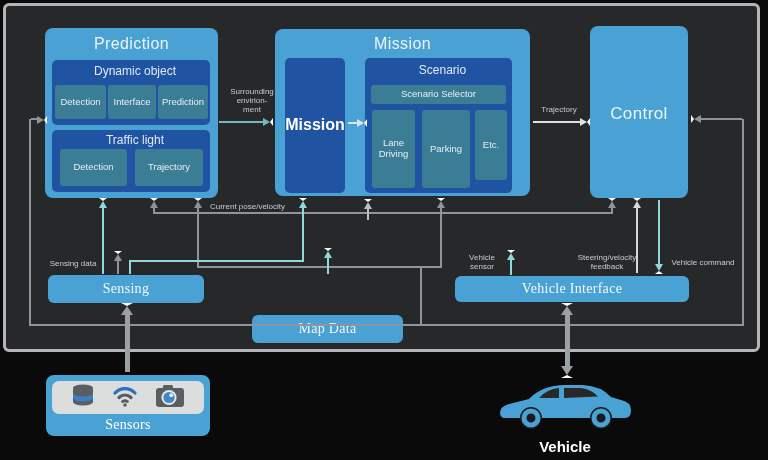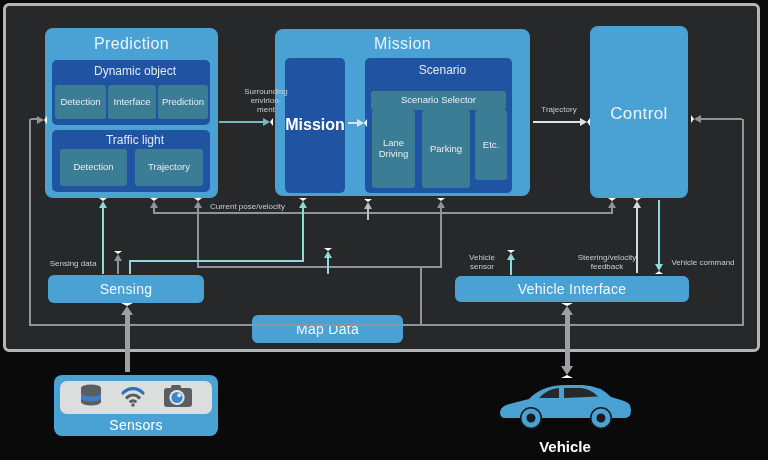--- a/index.html
+++ b/index.html
@@ -8,21 +8,21 @@
   .abs{position:absolute;box-sizing:border-box;}
   
   #frame{left:3px;top:3px;width:757px;height:349px;background:#27282a;border:3px solid #b3b5b7;border-radius:6px;}
   
   .box-lb{background:#4aa2d4;border-radius:8px;}
   .box-db{background:#2153a3;border-radius:5px;}
   .box-tl{background:#3c7d96;border-radius:3px;color:#e8eef2;}
   .title-lg{font-size:16px;letter-spacing:.4px;text-align:center;color:#eaf4fa;}
   .title-md{font-size:12px;text-align:center;color:#dfe9f6;padding-left:8px;}
   .cell{display:flex;align-items:center;justify-content:center;text-align:center;font-size:9.5px;line-height:1.15;}
-  .pill{border-radius:6px;display:flex;align-items:center;justify-content:center;font-size:14px;letter-spacing:.3px;color:#f2f8fb;}
+  .pill{border-radius:6px;display:flex;align-items:center;justify-content:center;font-size:14px;letter-spacing:.3px;color:#f2f8fb;font-family:Liberation Serif, serif;}
   .wlabel{font-size:8px;line-height:1.15;color:#c9cdd0;text-align:center;white-space:pre-line;}
   .seg{position:absolute;}
   .ah{position:absolute;width:0;height:0;border-style:solid;}
   #sensorbar{background:#dcdddd;border-radius:7px;display:flex;align-items:center;justify-content:space-around;padding:0 10px;}
   .bold{font-weight:bold;}
 </style>
 </head>
 <body>
 
 <div id="canvas">
@@ -42,36 +42,36 @@
       <div class="abs box-tl cell" style="left:8px;top:19px;width:67px;height:37px;">Detection</div>
       <div class="abs box-tl cell" style="left:83px;top:19px;width:68px;height:37px;">Trajectory</div>
     </div>
   </div>
 
   <div class="abs box-lb" style="left:275px;top:29px;width:255px;height:167px;">
     <div class="abs title-lg" style="left:0;top:6px;width:255px;">Mission</div>
     <div class="abs box-db cell" style="left:10px;top:29px;width:60px;height:135px;font-size:16px;font-weight:600;">Mission</div>
     <div class="abs box-db" style="left:90px;top:29px;width:147px;height:135px;">
       <div class="abs title-md" style="left:0;top:5px;width:147px;">Scenario</div>
-      <div class="abs box-tl cell" style="left:6px;top:33px;width:135px;height:19px;">Scenario Selector</div>
+      <div class="abs box-tl cell" style="left:6px;top:27px;width:135px;height:19px;">Scenario Selector</div>
       <div class="abs box-tl cell" style="left:7px;top:52px;width:43px;height:78px;">Lane Driving</div>
       <div class="abs box-tl cell" style="left:57px;top:52px;width:48px;height:78px;">Parking</div>
       <div class="abs box-tl cell" style="left:110px;top:52px;width:32px;height:70px;">Etc.</div>
     </div>
   </div>
 
   <div class="abs box-lb" style="left:590px;top:26px;width:98px;height:172px;">
     <div class="abs title-lg" style="left:0;top:78px;width:98px;font-size:17px;">Control</div>
   </div>
 
   <div class="abs box-lb pill" style="left:48px;top:275px;width:156px;height:28px;">Sensing</div>
   <div class="abs box-lb pill" style="left:252px;top:275px;width:151px;height:28px;margin-top:40px;">Map Data</div>
   <div class="abs box-lb pill" style="left:455px;top:276px;width:234px;height:26px;">Vehicle Interface</div>
 
-  <div class="abs box-lb" style="left:54px;top:375px;width:164px;height:61px;">
+  <div class="abs box-lb" style="left:46px;top:375px;width:164px;height:61px;font-family:Liberation Serif, serif;">
     <div id="sensorbar" class="abs" style="left:6px;top:6px;width:152px;height:33px;">
       <span>
         <svg width="24" height="25" viewBox="0 0 24 25">
           <ellipse cx="12" cy="19" rx="10" ry="3.4" fill="#5a5e63"></ellipse>
             <rect x="2" y="15" width="20" height="4" fill="#5a5e63"></rect>
           <ellipse cx="12" cy="15" rx="10" ry="3.4" fill="#3e7fc4"></ellipse>
             <rect x="2" y="10" width="20" height="5" fill="#3e7fc4"></rect>
           <ellipse cx="12" cy="10" rx="10" ry="3.4" fill="#5a5e63"></ellipse>
             <rect x="2" y="5" width="20" height="5" fill="#5a5e63"></rect>
           <ellipse cx="12" cy="5" rx="10" ry="3.4" fill="#5a5e63"></ellipse>
@@ -104,21 +104,21 @@
       <path d="M44 20 Q52 11 64 10 L64 20 Z" fill="#28282a"></path>
       <path d="M69 10 L86 10 Q97 11.5 103 18.5 L69 20 Z" fill="#28282a"></path>
       <circle cx="36" cy="40" r="11" fill="#1b1b1d"></circle>
       <circle cx="36" cy="40" r="7" fill="none" stroke="#4aa2d4" stroke-width="5"></circle>
       <circle cx="106" cy="40" r="11" fill="#1b1b1d"></circle>
       <circle cx="106" cy="40" r="7" fill="none" stroke="#4aa2d4" stroke-width="5"></circle>
     </svg>
   </div>
   <div class="abs bold" style="left:515px;top:438px;width:100px;text-align:center;font-size:15px;">Vehicle</div>
 
-  <div class="abs wlabel" style="left:234px;top:87px;width:64px;text-align:center;">Surrounding
+  <div class="abs wlabel" style="left:220px;top:87px;width:64px;text-align:center;">Surrounding
 envirion-
 ment</div>
   <div class="abs wlabel" style="left:528px;top:105px;width:62px;">Trajectory</div>
   <div class="abs wlabel" style="left:200px;top:202px;width:95px;">Current pose/velocity</div>
   <div class="abs wlabel" style="left:46px;top:259px;width:54px;">Sensing data</div>
   <div class="abs wlabel" style="left:458px;top:253px;width:48px;">Vehicle
 sensor</div>
   <div class="abs wlabel" style="left:571px;top:253px;width:72px;">Steering/velocity
 feedback</div>
   <div class="abs wlabel" style="left:662px;top:258px;width:82px;">Vehicle command</div>

